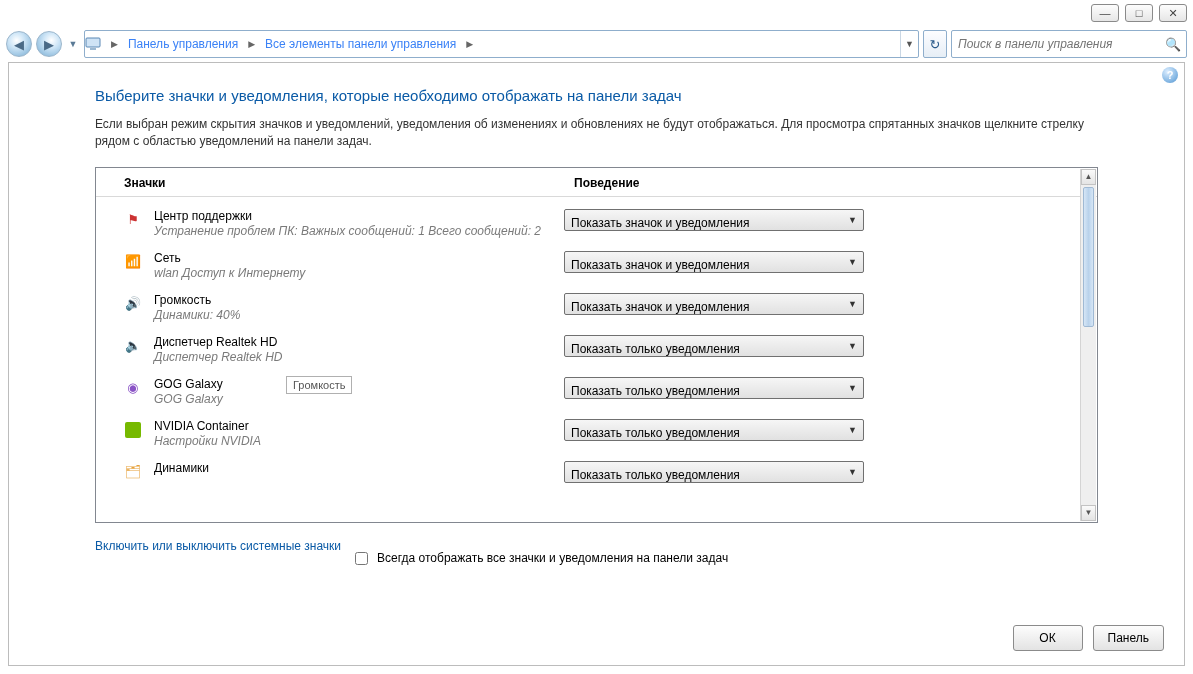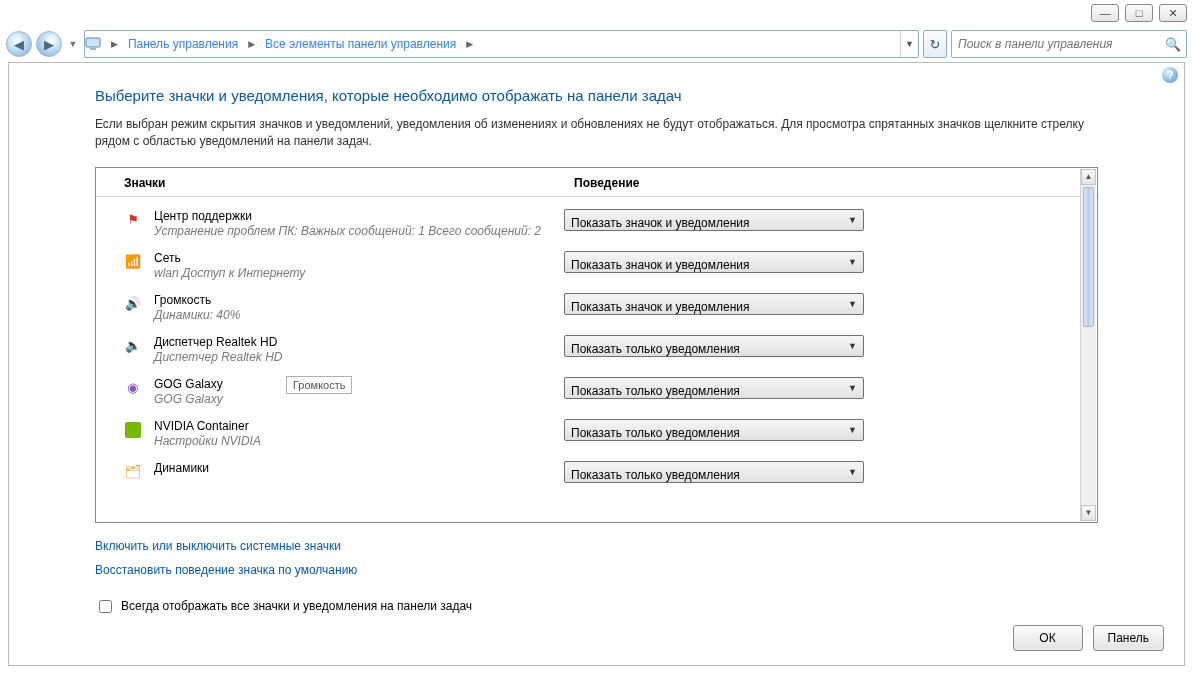--- a/index.html
+++ b/index.html
@@ -183,21 +183,21 @@
     height:16px; background:linear-gradient(#fafafa,#e4e4e4);
     border:1px solid #c3c3c3; display:flex; align-items:center; justify-content:center;
     font-size:8px; color:#555; cursor:pointer;
   }
   .scroll-thumb{
     position:absolute; left:2px; right:2px; top:18px; height:140px;
     background:linear-gradient(90deg,#d6e6f6,#b9d2eb,#d6e6f6);
     border:1px solid #9fb9d4; border-radius:2px;
   }
 
-  .links-area{ margin-top:16px; display:flex; flex-direction:column; gap:10px;}
+  .links-area{ margin-top:16px; display:flex; flex-direction:row; gap:10px;}
   .link{ color:#0a5aa6; cursor:pointer; width:max-content;}
   .check-row{ margin-top:10px; display:flex; align-items:center; gap:6px;}
   .check-row input{ width:13px; height:13px;}
 
   .footer-btns{
     position:absolute;
     right:20px; bottom:14px;
     display:flex; gap:10px;
   }
   .btn{
@@ -358,21 +358,20 @@
 
       <div class="scroll-track">
         <div class="scroll-btn">▲</div>
         <div class="scroll-thumb"></div>
         <div class="scroll-btn" style="position:absolute;bottom:0;left:0;right:0;">▼</div>
       </div>
     </div>
 
     <div class="links-area">
       <span class="link">Включить или выключить системные значки</span>
-      <span class="link">Восстановить поведение значка по умолчанию</span>
       <label class="check-row">
         <input type="checkbox" style="">
         <span>Всегда отображать все значки и уведомления на панели задач</span>
       </label>
     </div>
   </div>
 
   <div class="footer-btns">
     <button class="btn">ОК</button>
     <button class="btn">Панель</button>

